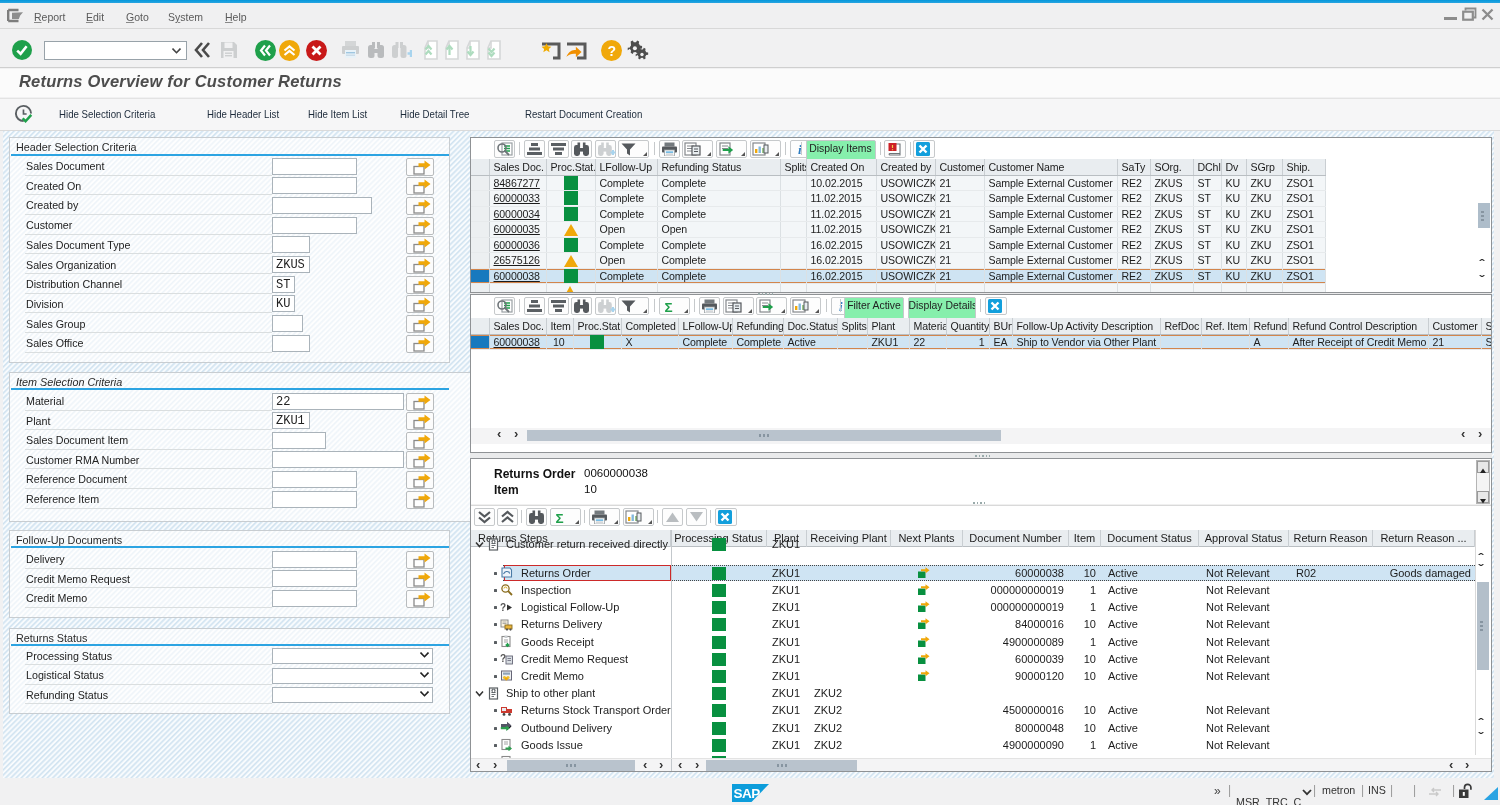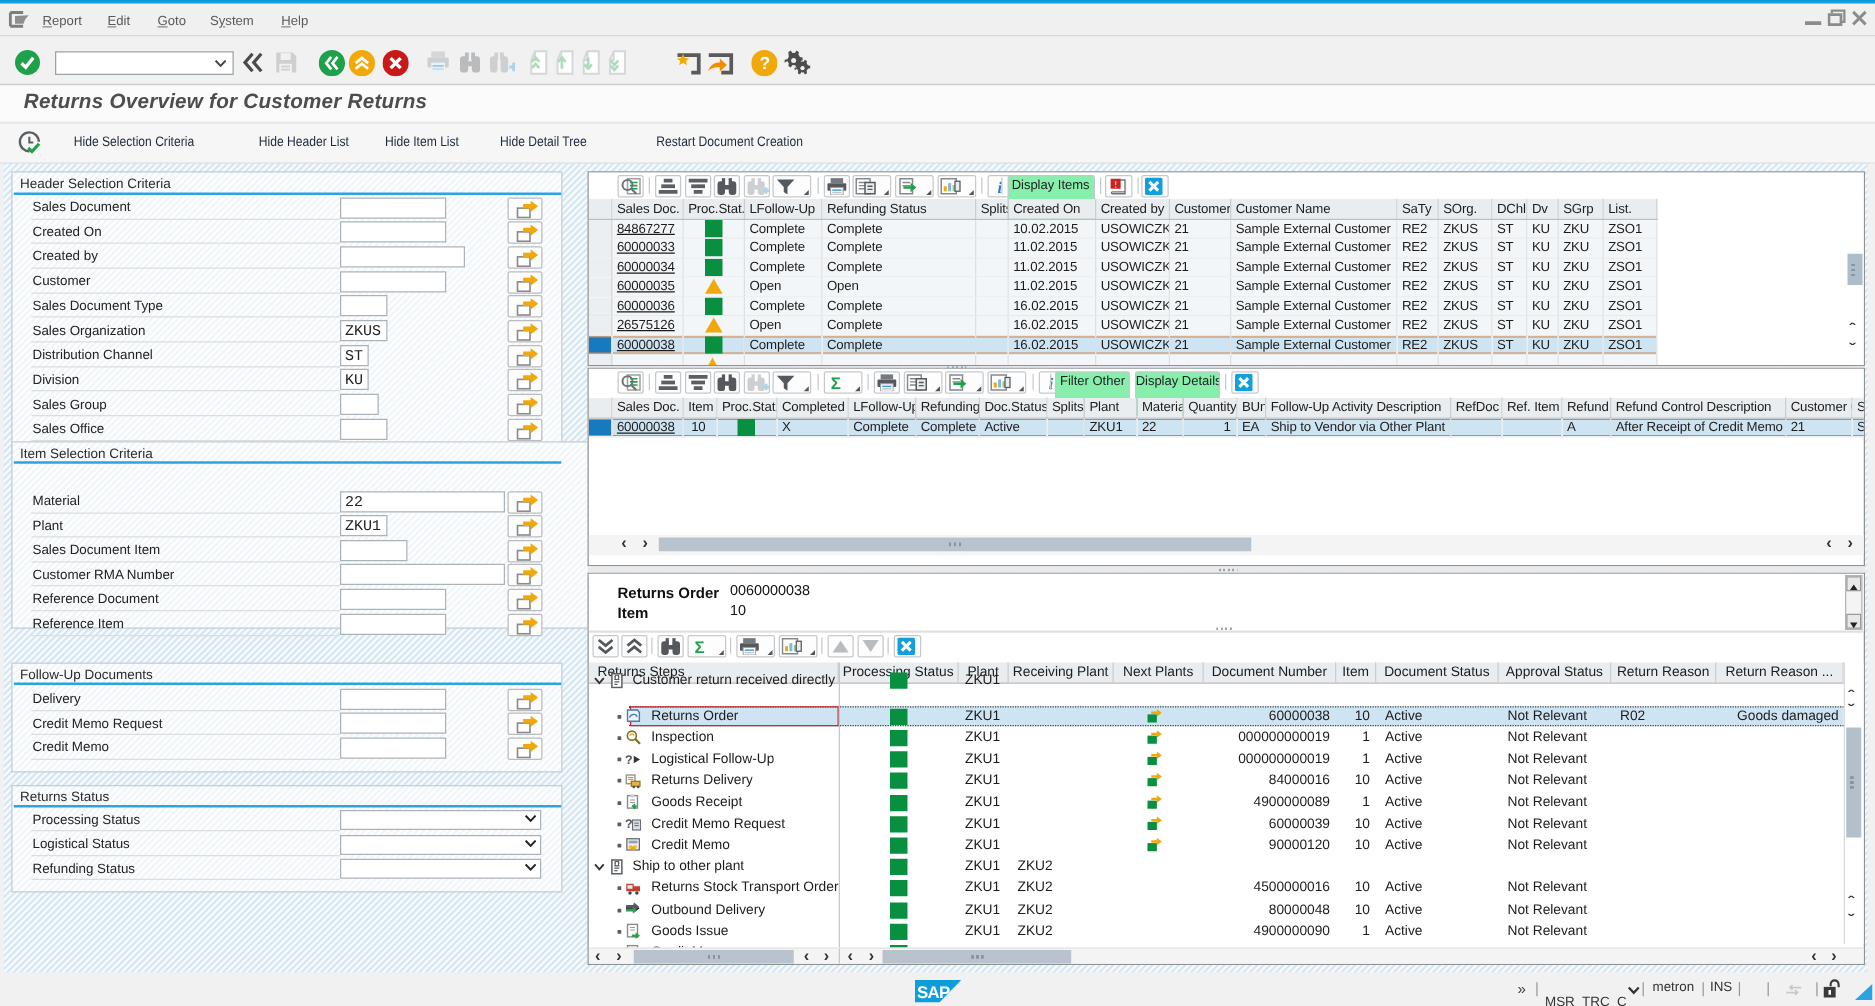--- a/index.html
+++ b/index.html
@@ -331,21 +331,21 @@
 <div class="abs frow-line" style="left:25px;top:351.8px;width:247px;"></div>
 <div class="abs finput" style="left:272px;top:334.8px;width:38px;"></div>
 <div class="abs fbtn" style="left:406px;top:334.8px;">
       <svg style="position:absolute;left:4px;top:1px" width="21" height="15" viewBox="0 0 21 15">
         <rect x="3" y="6.5" width="10" height="7.5" fill="#fff" stroke="#8a8a8a" stroke-width="1.3"></rect>
         <path d="M7.5 3.2 h6 v-2.7 l6 4.5 -6 4.5 v-2.7 h-6 z" fill="#f0a80a"></path>
       </svg>
     </div>
 </div>
 
-<div class="abs gbox" style="left:9px;top:353px;width:476px;height:150px;">
+<div class="abs gbox" style="left:9px;top:372px;width:476px;height:150px;font-style:italic;">
   <span class="gtitle">Item Selection Criteria</span>
   <div class="gline" style="top:15px;width:438px;"></div>
 </div>
 <div id="form2">
 <span class="abs frow-label" style="left:26px;top:395.0px;">Material</span>
 <div class="abs frow-line" style="left:25px;top:409.5px;width:247px;"></div>
 <div class="abs finput" style="left:272px;top:392.5px;width:132px;">22</div>
 <div class="abs fbtn" style="left:406px;top:392.5px;">
       <svg style="position:absolute;left:4px;top:1px" width="21" height="15" viewBox="0 0 21 15">
         <rect x="3" y="6.5" width="10" height="7.5" fill="#fff" stroke="#8a8a8a" stroke-width="1.3"></rect>
@@ -636,21 +636,21 @@
           <th>Splits</th>
           <th>Created On</th>
           <th>Created by</th>
           <th>Customer</th>
           <th>Customer Name</th>
           <th>SaTy</th>
           <th>SOrg.</th>
           <th>DChl</th>
           <th>Dv</th>
           <th>SGrp</th>
-          <th>List.</th>
+          <th>Ship.</th>
         </tr>
         <tr>
           <td class="sel"></td>
           <td><span class="ln">84867277</span></td>
           <td style="text-align:center;padding:0"><span class="gsq"></span></td>
           <td>Complete</td>
           <td>Complete</td>
           <td></td>
           <td>10.02.2015</td>
           <td>USOWICZK</td>
@@ -895,21 +895,21 @@
         </svg>
         <div class="ddc"></div>
       </div>
       <div class="isep" style="left:354.6px;top:4px;"></div>
       <div class="ibtn" style="left:359.6px;top:2px;width:21px;">
         <svg style="position:absolute;left:1px;top:1px" width="17" height="14" viewBox="0 0 17 14">
           <text x="6" y="12" font-size="13" font-style="italic" font-weight="bold" fill="#2e7cc0" font-family="Liberation Serif">i</text>
         </svg>
       </div>
       <div class="isep" style="left:369px;top:4px;"></div>
-      <div class="tbtn" style="left:373px;top:2px;width:60px;line-height:16px;">Filter Other</div>
+      <div class="tbtn" style="left:373px;top:2px;width:60px;line-height:16px;">Filter Active</div>
       <div class="tbtn" style="left:436.5px;top:2px;width:68px;line-height:16px;">Display Details</div>
       <div class="isep" style="left:508.5px;top:4px;"></div>
       <div class="ibtn" style="left:514px;top:2px;width:22px;">
         <svg style="position:absolute;left:1px;top:1px" width="16" height="14" viewBox="0 0 16 14">
           <rect x="1" y="0" width="14" height="14" rx="1.5" fill="#129fdc"></rect>
           <path d="M4.5 3.5 L11.5 10.5 M11.5 3.5 L4.5 10.5" stroke="#fff" stroke-width="2.4"></path>
         </svg>
       </div>
     </div>
     <table class="grid" style="position:absolute;left:0px;top:23px;width:1021px;">

